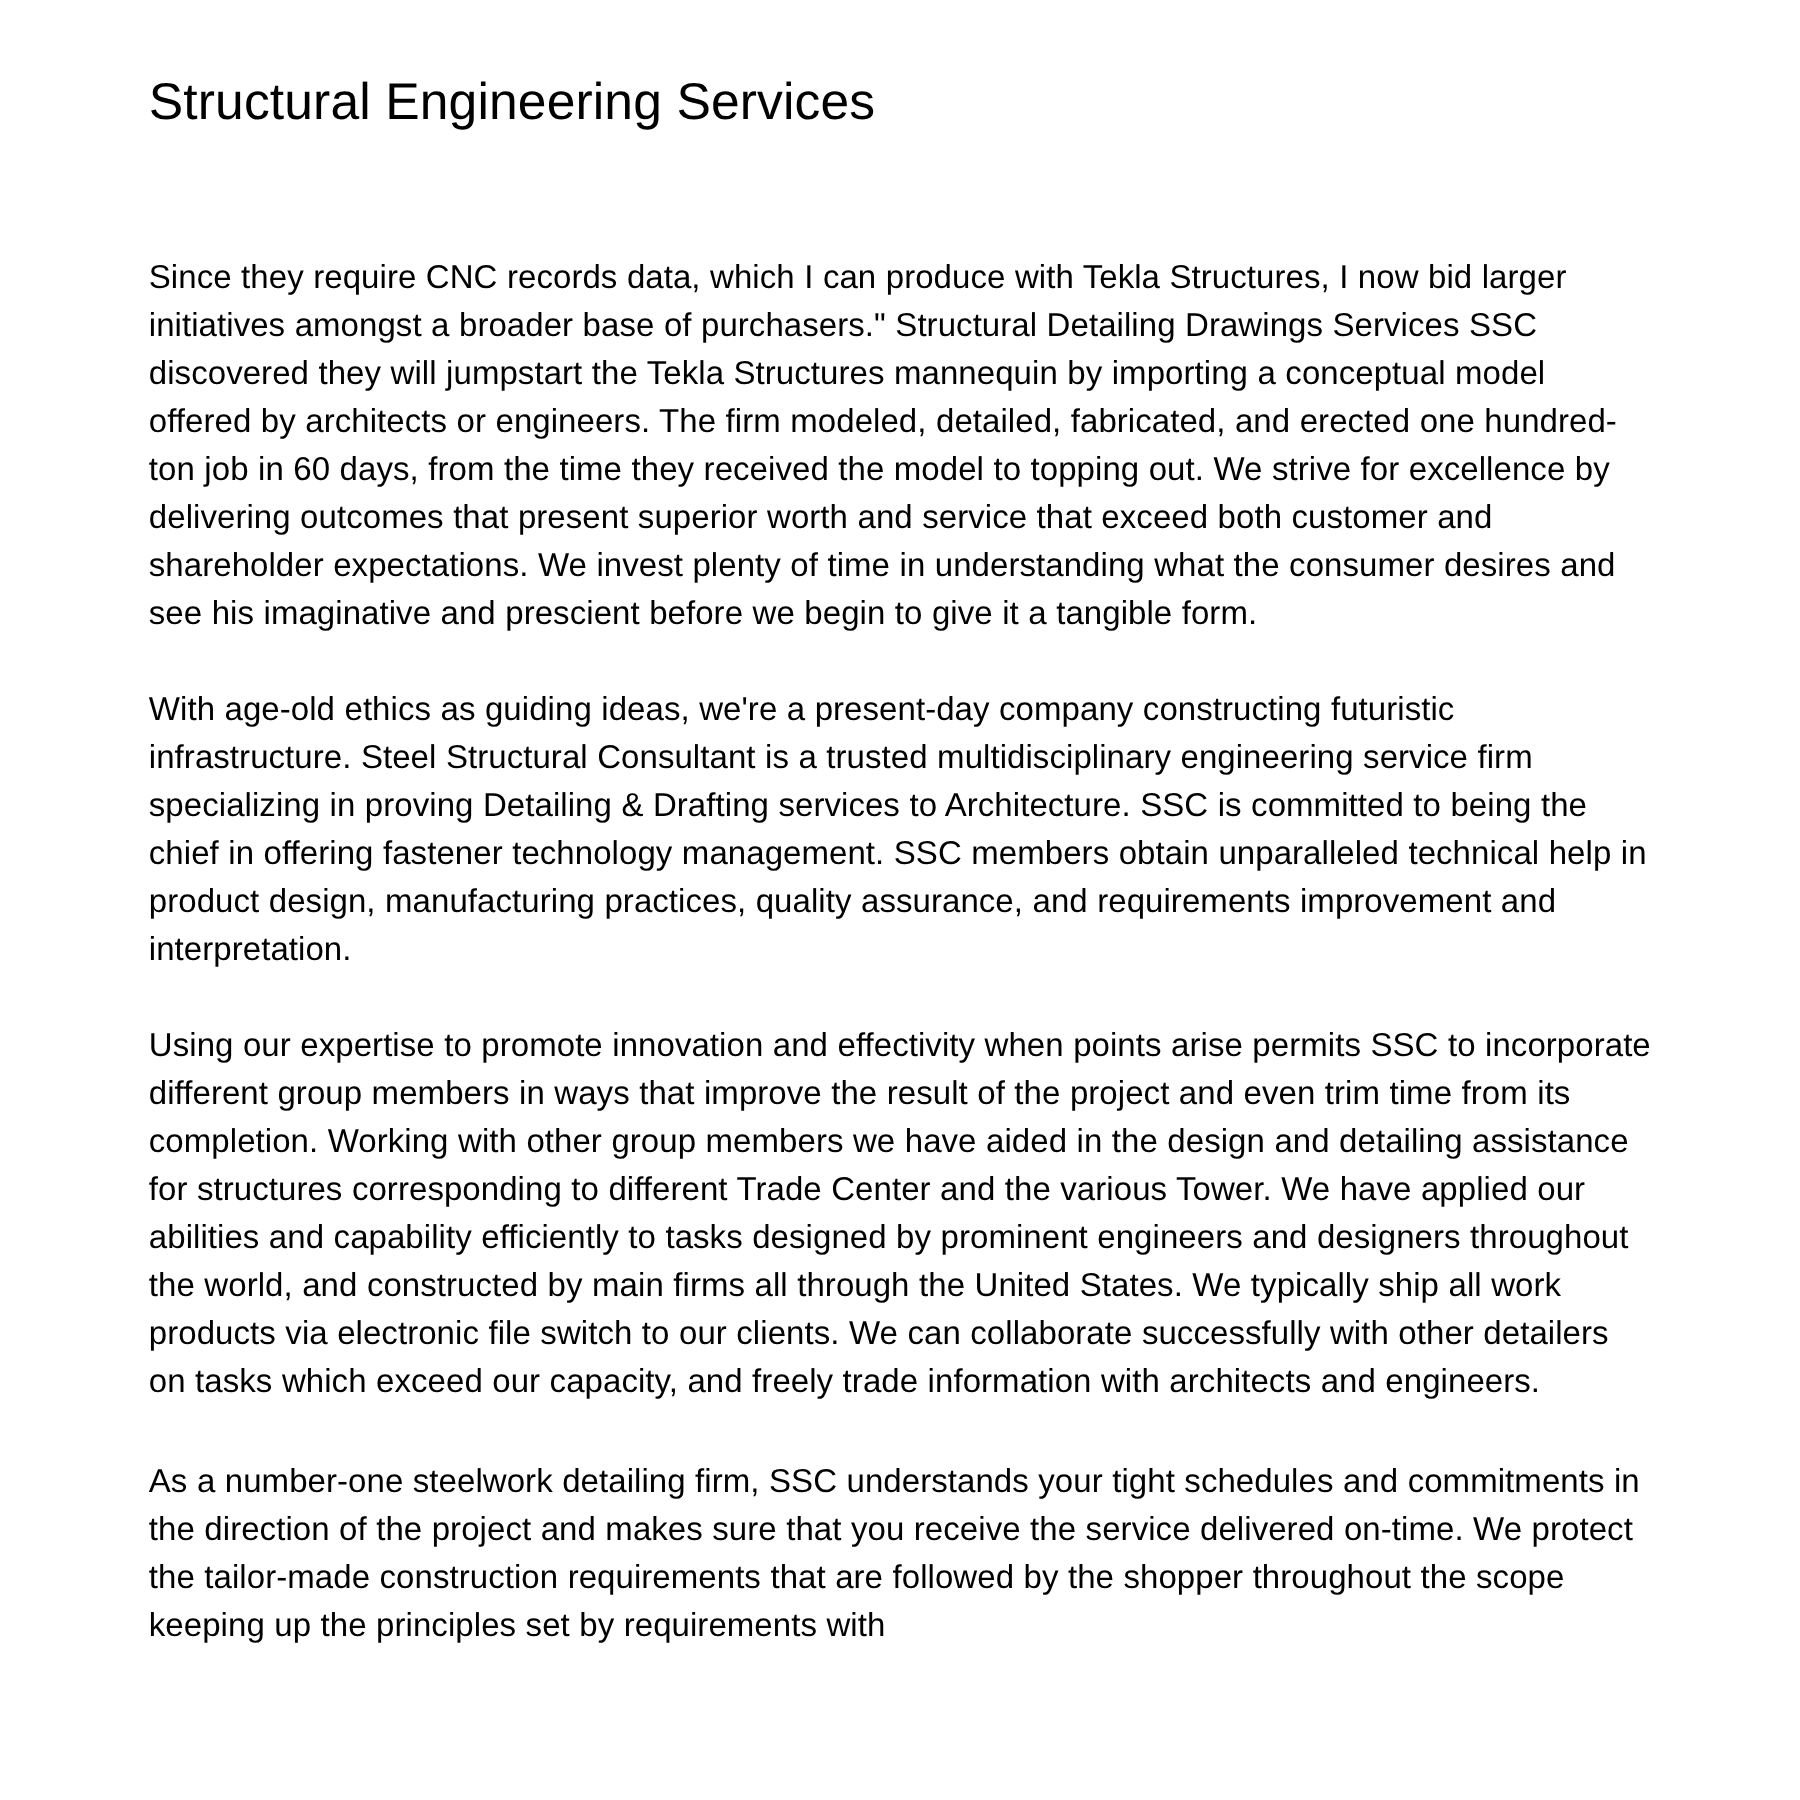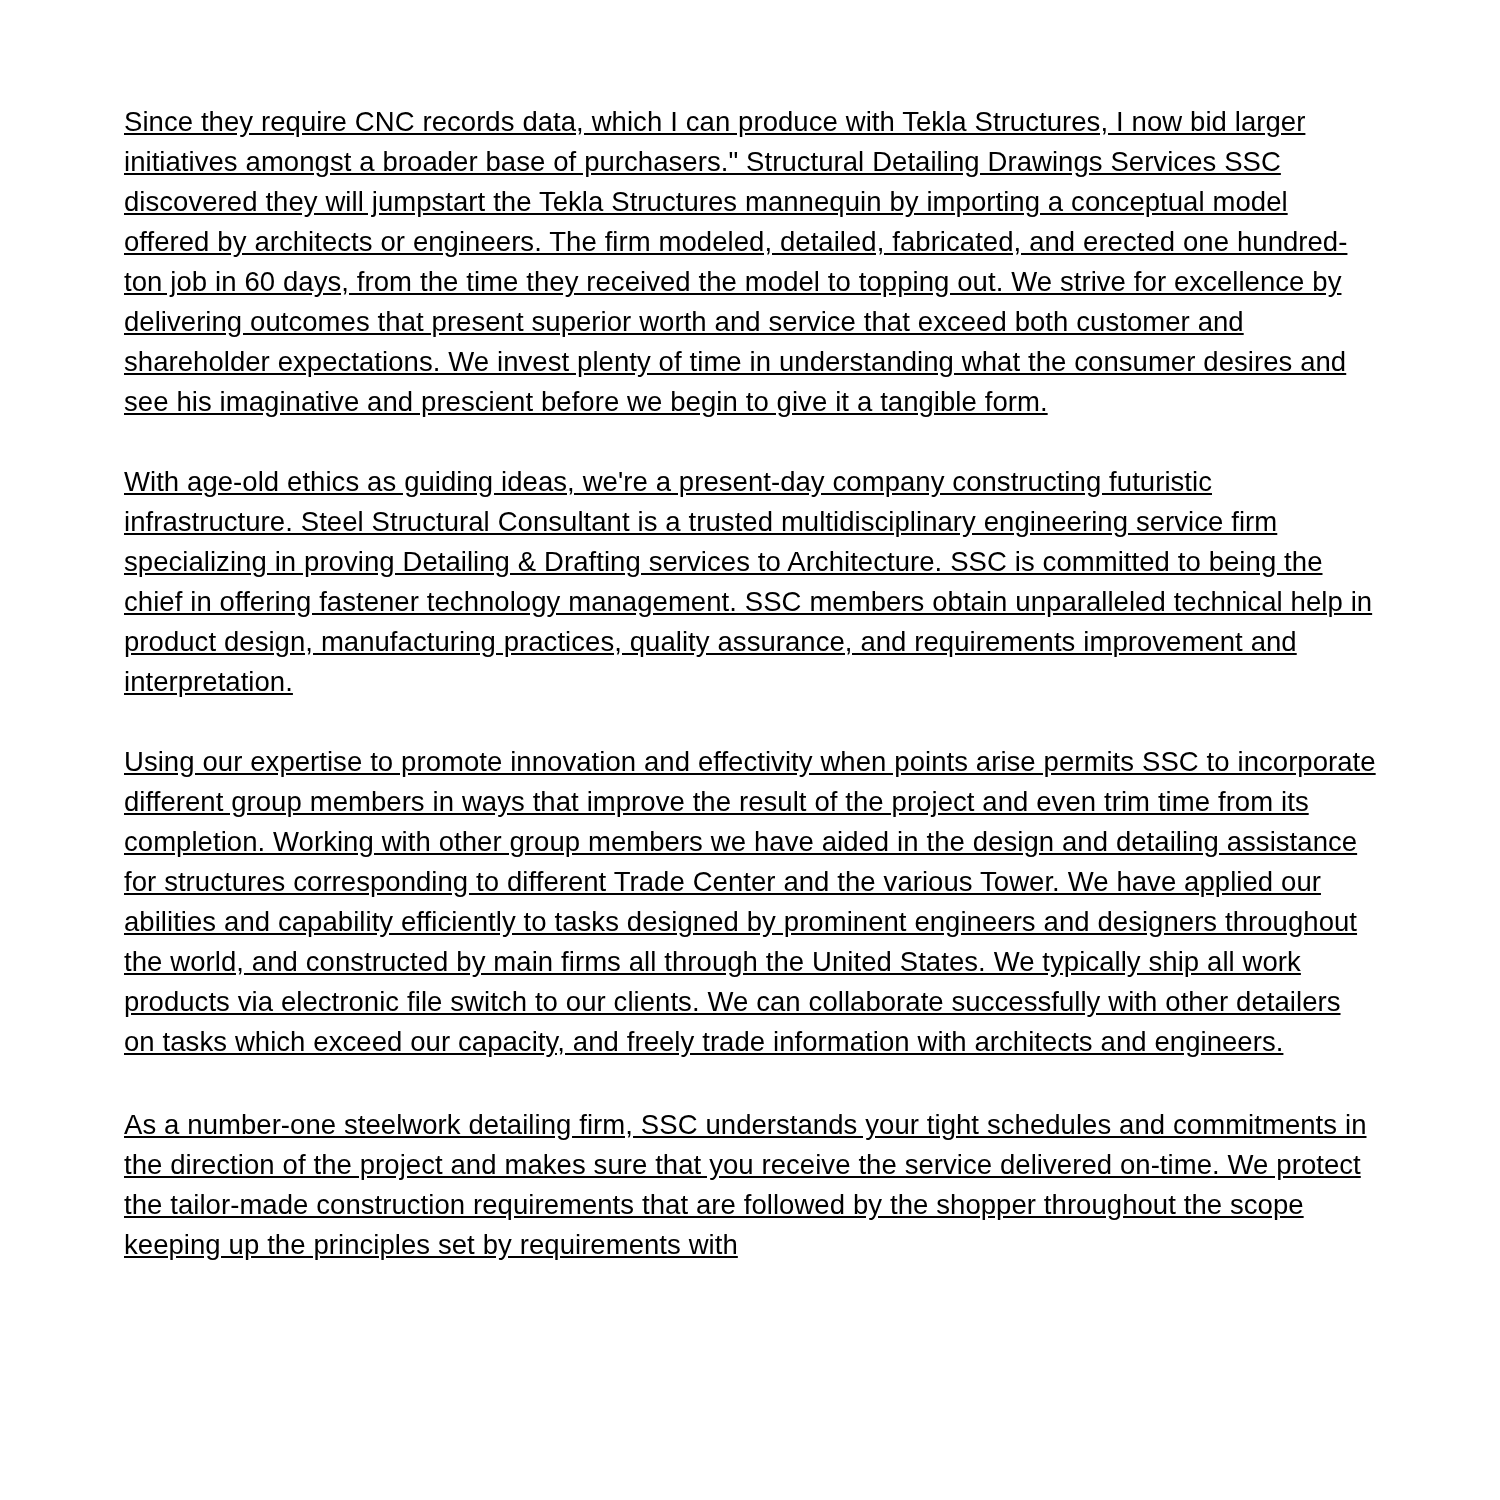--- a/index.html
+++ b/index.html
@@ -51,34 +51,34 @@
   }
 
   .paragraph {
     font-size: 27.5px;
     line-height: 40px;
     letter-spacing: 0.05px;
     color: #000000;
     margin: 0 0 40px 0;
     text-align: left;
     word-spacing: 0.2px;
-    text-decoration: underline;
   }
 
   .paragraph:last-child {
     margin-bottom: 0;
     margin-top: 43px;
   }
 </style>
 </head>
 <body>
 
 <div class="page">
   <div class="doc-body">
 
+    <h1 class="doc-title">Structural Engineering Services</h1>
 
     <div class="paragraph-stack">
       <p class="paragraph">Since they require CNC records data, which I can produce with Tekla Structures, I now bid larger initiatives amongst a broader base of purchasers." Structural Detailing Drawings Services SSC discovered they will jumpstart the Tekla Structures mannequin by importing a conceptual model offered by architects or engineers. The firm modeled, detailed, fabricated, and erected one hundred-ton job in 60 days, from the time they received the model to topping out. We strive for excellence by delivering outcomes that present superior worth and service that exceed both customer and shareholder expectations. We invest plenty of time in understanding what the consumer desires and see his imaginative and prescient before we begin to give it a tangible form.</p>
       <p class="paragraph">With age-old ethics as guiding ideas, we're a present-day company constructing futuristic infrastructure. Steel Structural Consultant is a trusted multidisciplinary engineering service firm specializing in proving Detailing &amp; Drafting services to Architecture. SSC is committed to being the chief in offering fastener technology management. SSC members obtain unparalleled technical help in product design, manufacturing practices, quality assurance, and requirements improvement and interpretation.</p>
       <p class="paragraph">Using our expertise to promote innovation and effectivity when points arise permits SSC to incorporate different group members in ways that improve the result of the project and even trim time from its completion. Working with other group members we have aided in the design and detailing assistance for structures corresponding to different Trade Center and the various Tower. We have applied our abilities and capability efficiently to tasks designed by prominent engineers and designers throughout the world, and constructed by main firms all through the United States. We typically ship all work products via electronic file switch to our clients. We can collaborate successfully with other detailers on tasks which exceed our capacity, and freely trade information with architects and engineers.</p>
       <p class="paragraph">As a number-one steelwork detailing firm, SSC understands your tight schedules and commitments in the direction of the project and makes sure that you receive the service delivered on-time. We protect the tailor-made construction requirements that are followed by the shopper throughout the scope keeping up the principles set by requirements with</p>
     </div>
 
   </div>
 </div>

